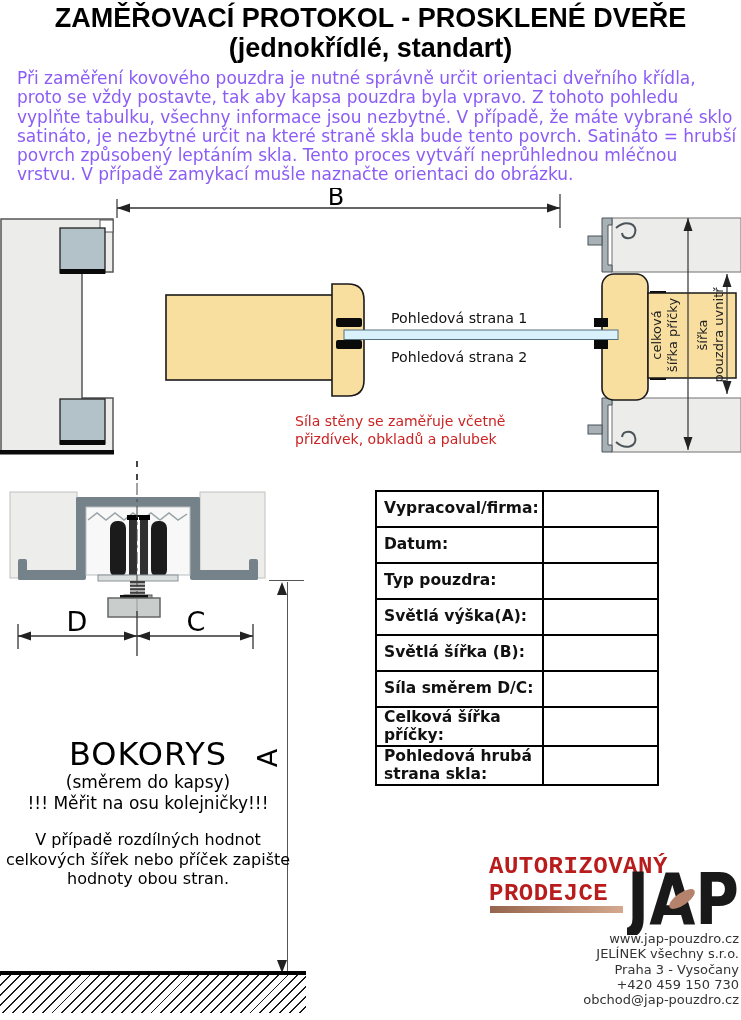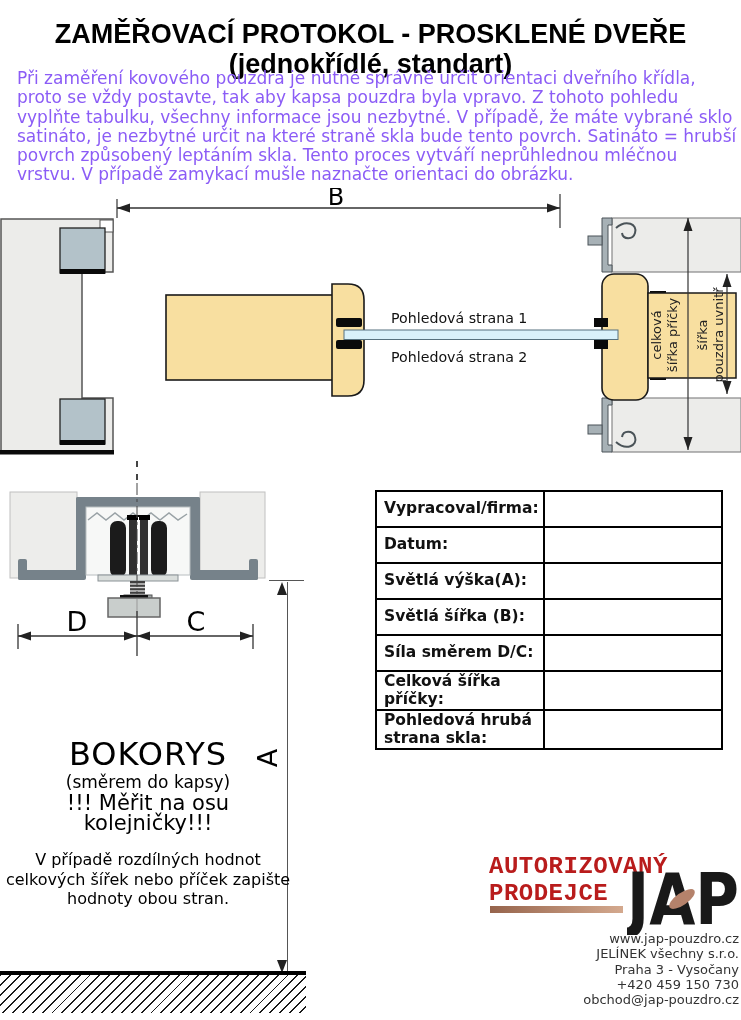--- a/index.html
+++ b/index.html
@@ -3,39 +3,39 @@
 <meta charset="utf-8">
 <style>
   html,body{margin:0;padding:0;background:#888;}
   #page{position:relative;width:741px;height:1020px;background:#fff;margin:0 auto;
         font-family:"DejaVu Sans","Liberation Sans",sans-serif;color:#111;overflow:hidden;}
   .abs{position:absolute;}
 
   
   .title{top:3px;left:0;width:741px;text-align:center;
          font-family:"Liberation Sans","DejaVu Sans",sans-serif;
-         font-weight:bold;font-size:27px;line-height:30px;color:#000;margin-top:16px;}
+         font-weight:bold;font-size:27px;line-height:30px;color:#000;}
 
   
   .intro{top:69px;left:17px;width:722px;font-size:17px;line-height:19.3px;color:#8b5cf6;}
 
   
   .red-note{top:412px;left:295px;width:220px;font-size:14px;line-height:18px;color:#cc2222;}
 
   
-  table.form{position:absolute;top:490px;left:375px;width:348px;border-collapse:collapse;}
+  table.form{position:absolute;top:490px;left:375px;width:284px;border-collapse:collapse;}
   table.form td{border:2px solid #000;height:36px;vertical-align:middle;box-sizing:border-box;}
   td.flabel{width:168px;font-weight:bold;font-size:15.5px;line-height:17.5px;padding:1px 2px 1px 7px;}
   td.fvalue{width:192px;background:#fff;}
 
   
   .bok-block{top:736px;left:0;width:296px;text-align:center;color:#000;}
   .bok-title{font-size:32px;line-height:36px;letter-spacing:1px;}
   .bok-sub{font-size:17px;line-height:21px;}
-  .bok-warn{font-size:21px;line-height:20px;}
+  .bok-warn{font-size:17px;line-height:20px;}
   .bok-note{margin-top:17px;font-size:16px;line-height:19.5px;}
 
   
   .aline{left:287px;top:582px;width:0;height:391px;border-left:1.6px solid #555;}
   .atick{left:269px;top:580px;width:35px;height:0;border-top:1.8px solid #555;}
   .arr-up{left:282px;top:582px;width:0;height:0;border-left:5.5px solid transparent;
           border-right:5.5px solid transparent;border-bottom:13px solid #222;margin-left:-5px;}
   .arr-dn{left:282px;top:960px;width:0;height:0;border-left:5.5px solid transparent;
           border-right:5.5px solid transparent;border-top:13px solid #222;margin-left:-5px;}
   .alabel{left:252px;top:742px;width:32px;height:32px;font-size:27px;color:#000;
@@ -133,20 +133,24 @@
     <g>
       <line x1="727" y1="86" x2="727" y2="206" stroke="#333" stroke-width="1.2"></line>
       <polygon points="727,86 722.5,99 731.5,99" fill="#222"></polygon>
       <polygon points="727,206 722.5,193 731.5,193" fill="#222"></polygon>
     </g>
 
     <text x="391" y="135" font-size="14.2" fill="#111">Pohledová strana 1</text>
     <text x="391" y="174" font-size="14.2" fill="#111">Pohledová strana 2</text>
   </svg>
 
+  <div class="abs red-note">
+    <span>Síla stěny se zaměřuje včetně</span><br>
+    <span>přizdívek, obkladů a palubek</span>
+  </div>
 
   <div class="abs centerline-tick"></div>
   <svg class="abs" style="top:483px;left:0" width="320" height="180" viewBox="0 0 320 180">
 
     <rect x="10" y="9" width="67" height="86" fill="#ededeb" stroke="#c0c0c0"></rect>
     <rect x="200" y="9" width="65" height="86" fill="#ededeb" stroke="#c0c0c0"></rect>
 
     <g fill="#76828a">
       <rect x="18" y="87" width="62" height="10" rx="2"></rect>
       <rect x="18" y="76" width="9" height="21" rx="2"></rect>
@@ -220,20 +224,24 @@
     <tbody>
       <tr>
           <td class="flabel">Vypracoval/firma:</td>
           <td class="fvalue"></td>
         </tr>
       <tr>
           <td class="flabel">Datum:</td>
           <td class="fvalue"></td>
         </tr>
       <tr>
+          <td class="flabel">Typ pouzdra:</td>
+          <td class="fvalue"></td>
+        </tr>
+      <tr>
           <td class="flabel">Světlá výška(A):</td>
           <td class="fvalue"></td>
         </tr>
       <tr>
           <td class="flabel">Světlá šířka (B):</td>
           <td class="fvalue"></td>
         </tr>
       <tr>
           <td class="flabel">Síla směrem D/C:</td>
           <td class="fvalue"></td>

